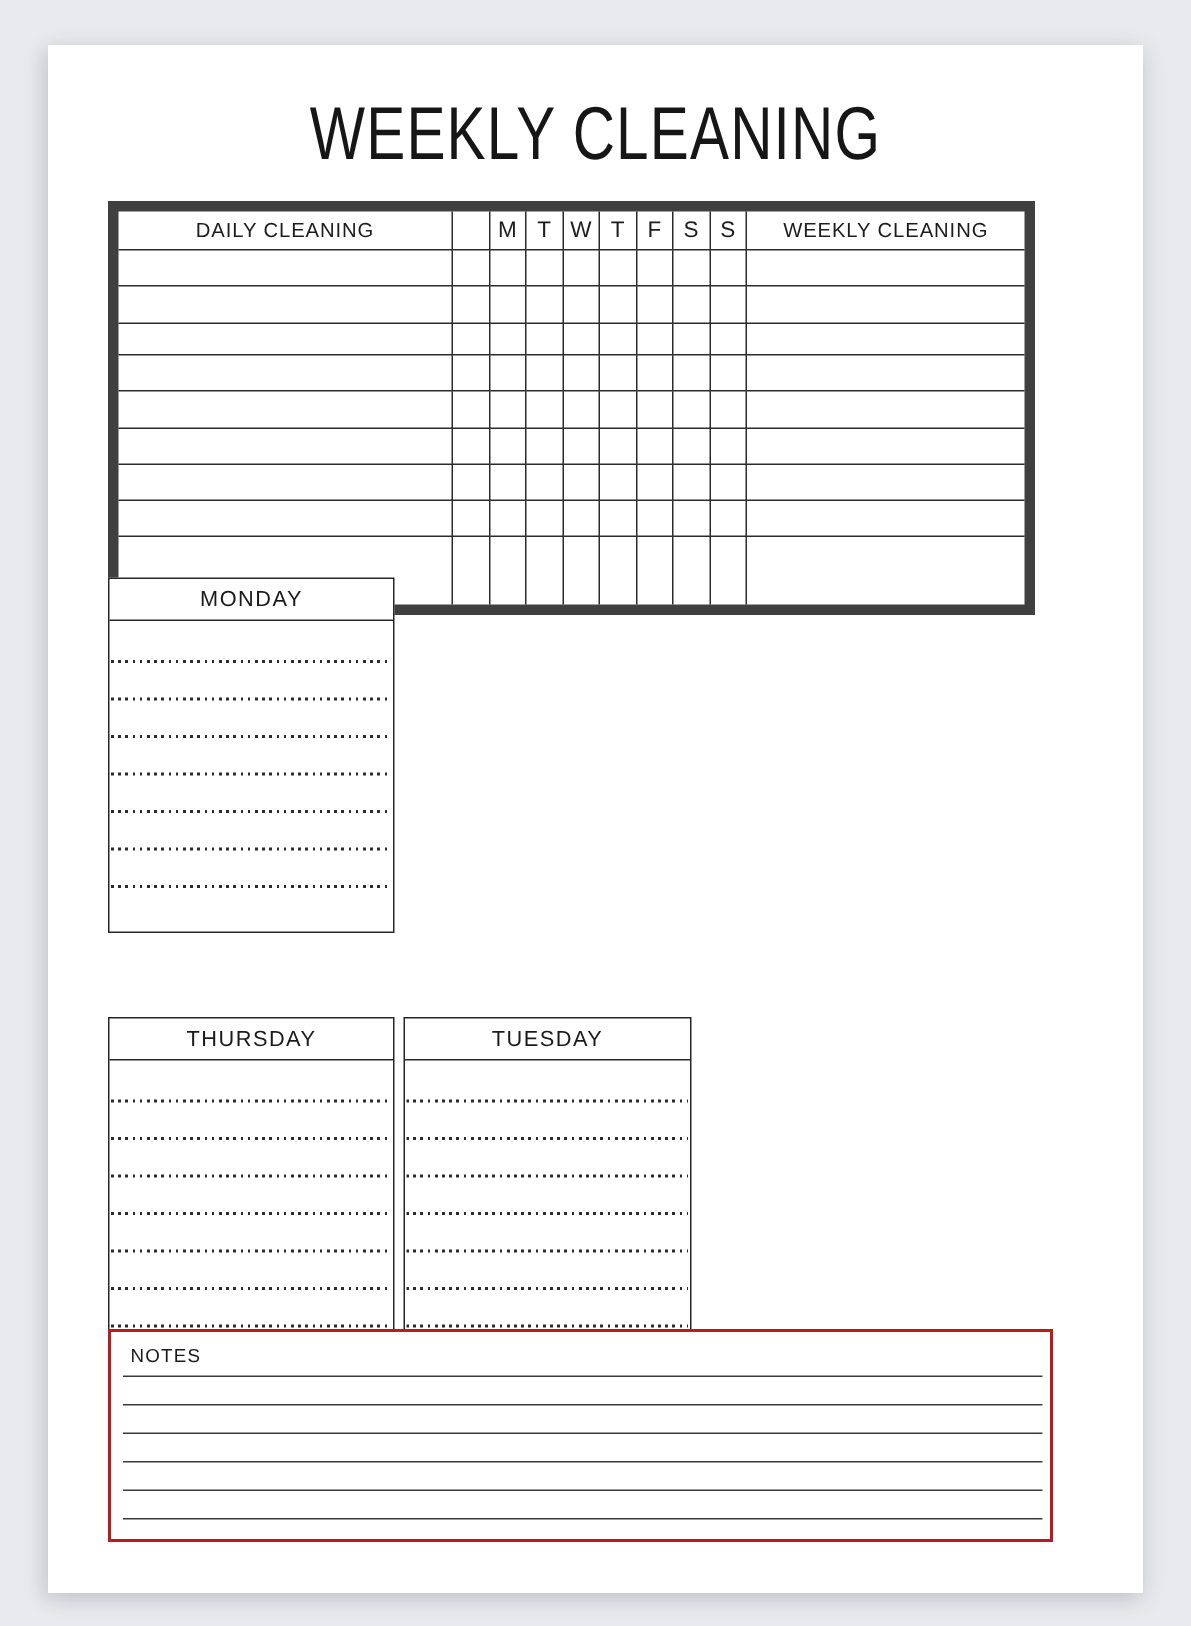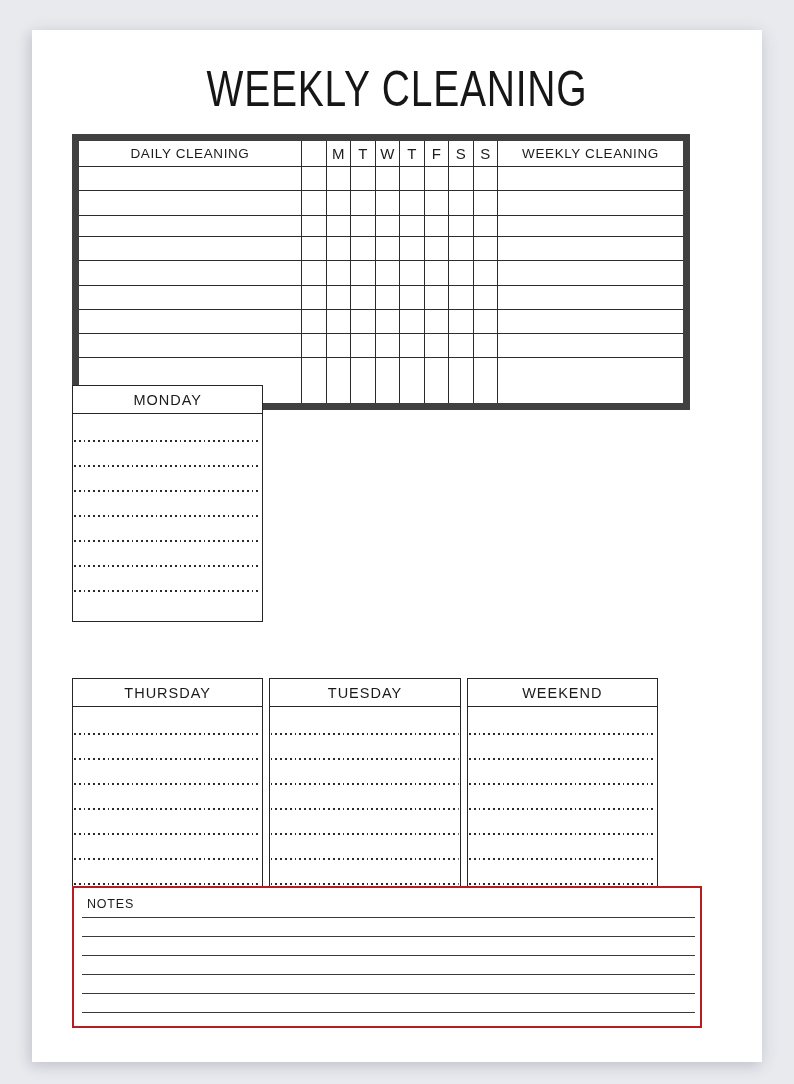--- a/index.html
+++ b/index.html
@@ -224,32 +224,20 @@
         <div class="daybox-lines">
             <div class="dotline first"></div>
             <div class="dotline"></div>
             <div class="dotline"></div>
             <div class="dotline"></div>
             <div class="dotline"></div>
             <div class="dotline"></div>
             <div class="dotline"></div>
           </div>
       </div>
-      <div class="daybox">
-        <div class="daybox-head">WEEKEND</div>
-        <div class="daybox-lines">
-            <div class="dotline first"></div>
-            <div class="dotline"></div>
-            <div class="dotline"></div>
-            <div class="dotline"></div>
-            <div class="dotline"></div>
-            <div class="dotline"></div>
-            <div class="dotline"></div>
-          </div>
-      </div>
     </div>
 
     <div class="notes">
       <div class="notes-label">NOTES</div>
       <div class="notes-lines">
           <div class="noteline first"></div>
           <div class="noteline"></div>
           <div class="noteline"></div>
           <div class="noteline"></div>
           <div class="noteline"></div>

